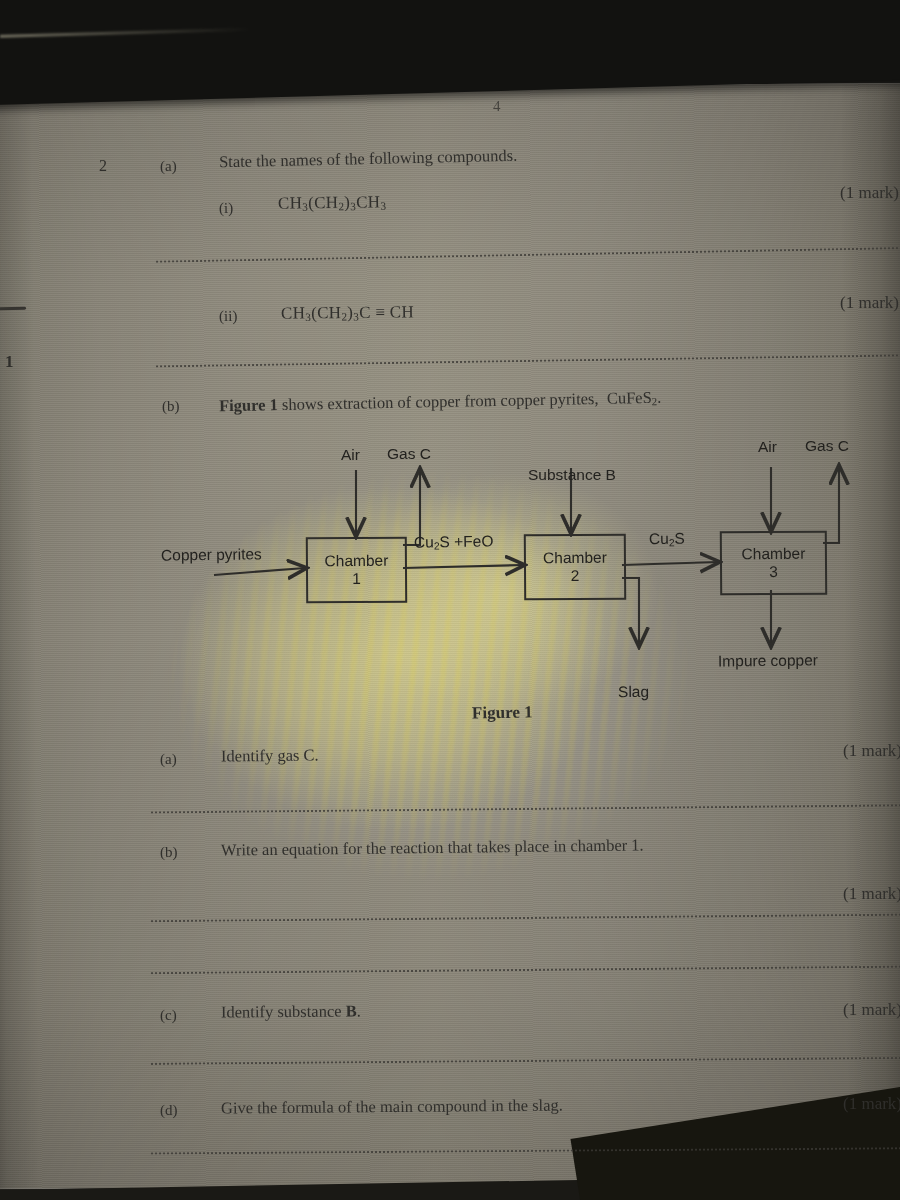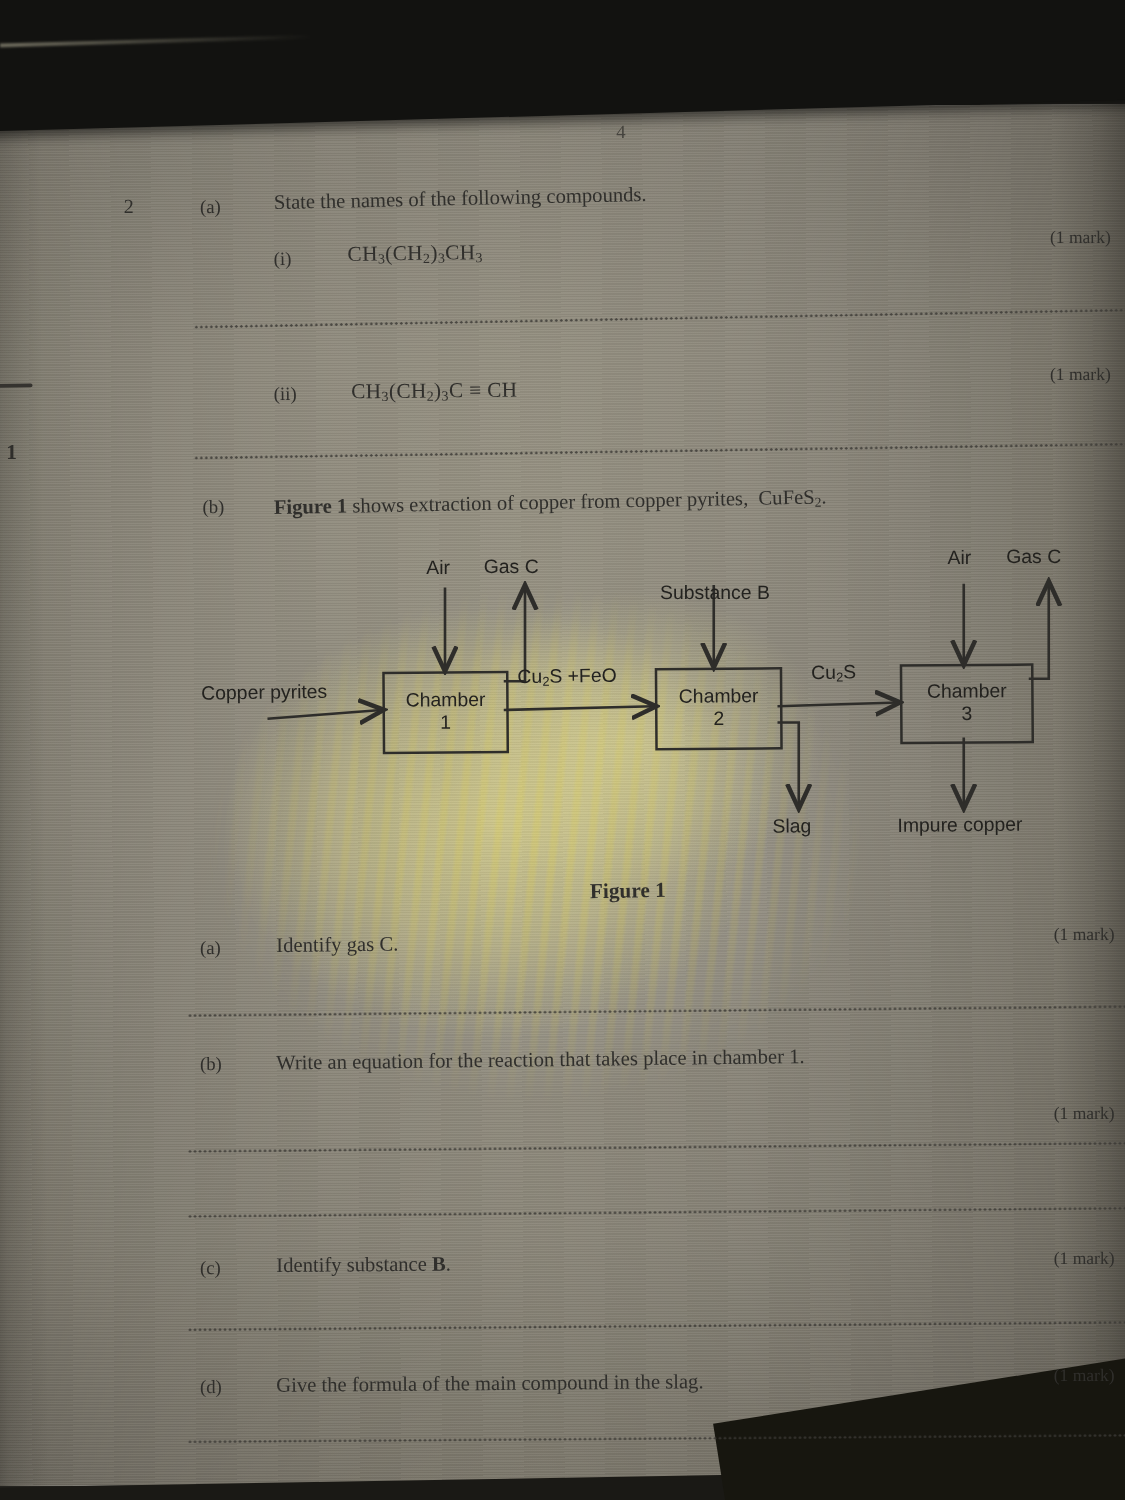--- a/index.html
+++ b/index.html
@@ -79,21 +79,21 @@
     -webkit-font-smoothing:none;
   }
   .t{position:absolute;white-space:nowrap;color:#302f2c;}
   .serif{font-family:"Liberation Serif", serif;}
   .pageno{font-size:15px;color:#45433e;}
   .qnum{font-size:16px;}
   .qlbl{font-size:15px;}
   .body{font-size:16.5px;}
   .formula{font-size:17px;letter-spacing:.3px;}
   sub{font-size:.66em;vertical-align:-.22em;}
-  .mark{font-size:14px;}
+  .mark{font-size:17px;}
 
   
   .dots{
     position:absolute;height:4px;
     background-image:radial-gradient(circle, #3a3834 0.9px, transparent 1.2px);
     background-size:4px 4px;background-repeat:repeat-x;
     background-position:0 1px;
     opacity:.82;
   }
 
@@ -200,21 +200,21 @@
       <div class="lbl" style="left:161px;top:546px;transform:rotate(-.8deg);">Copper pyrites</div>
       <div class="lbl" style="left:341px;top:446px;">Air</div>
       <div class="lbl" style="left:387px;top:445px;">Gas C</div>
       <div class="lbl" style="left:528px;top:466px;">Substance B</div>
       <div class="lbl" style="left:758px;top:438px;">Air</div>
       <div class="lbl" style="left:805px;top:437px;">Gas C</div>
 
       <div class="lbl" style="left:414px;top:533px;transform:rotate(-1deg);">Cu<sub>2</sub>S +FeO</div>
       <div class="lbl" style="left:649px;top:530px;transform:rotate(-1deg);">Cu<sub>2</sub>S</div>
 
-      <div class="lbl" style="left:618px;top:653px;transform:rotate(-.6deg);">Slag</div>
+      <div class="lbl" style="left:618px;top:683px;transform:rotate(-.6deg);">Slag</div>
       <div class="lbl" style="left:718px;top:652px;transform:rotate(-.6deg);">Impure copper</div>
 
       <div class="t fig-cap" style="left:472px;top:703px;transform:rotate(-1deg);">Figure 1</div>
     </div>
 
     <div class="t serif qlbl" style="left:160px;top:751px;">(a)</div>
     <div class="t serif body" style="left:221px;top:746px;transform:rotate(-.7deg);">Identify gas C.</div>
     <div class="t serif mark" style="left:843px;top:741px;">(1 mark)</div>
     <div class="dots" style="left:150px;top:806px;width:750px;transform:rotate(-.55deg);"></div>
 

